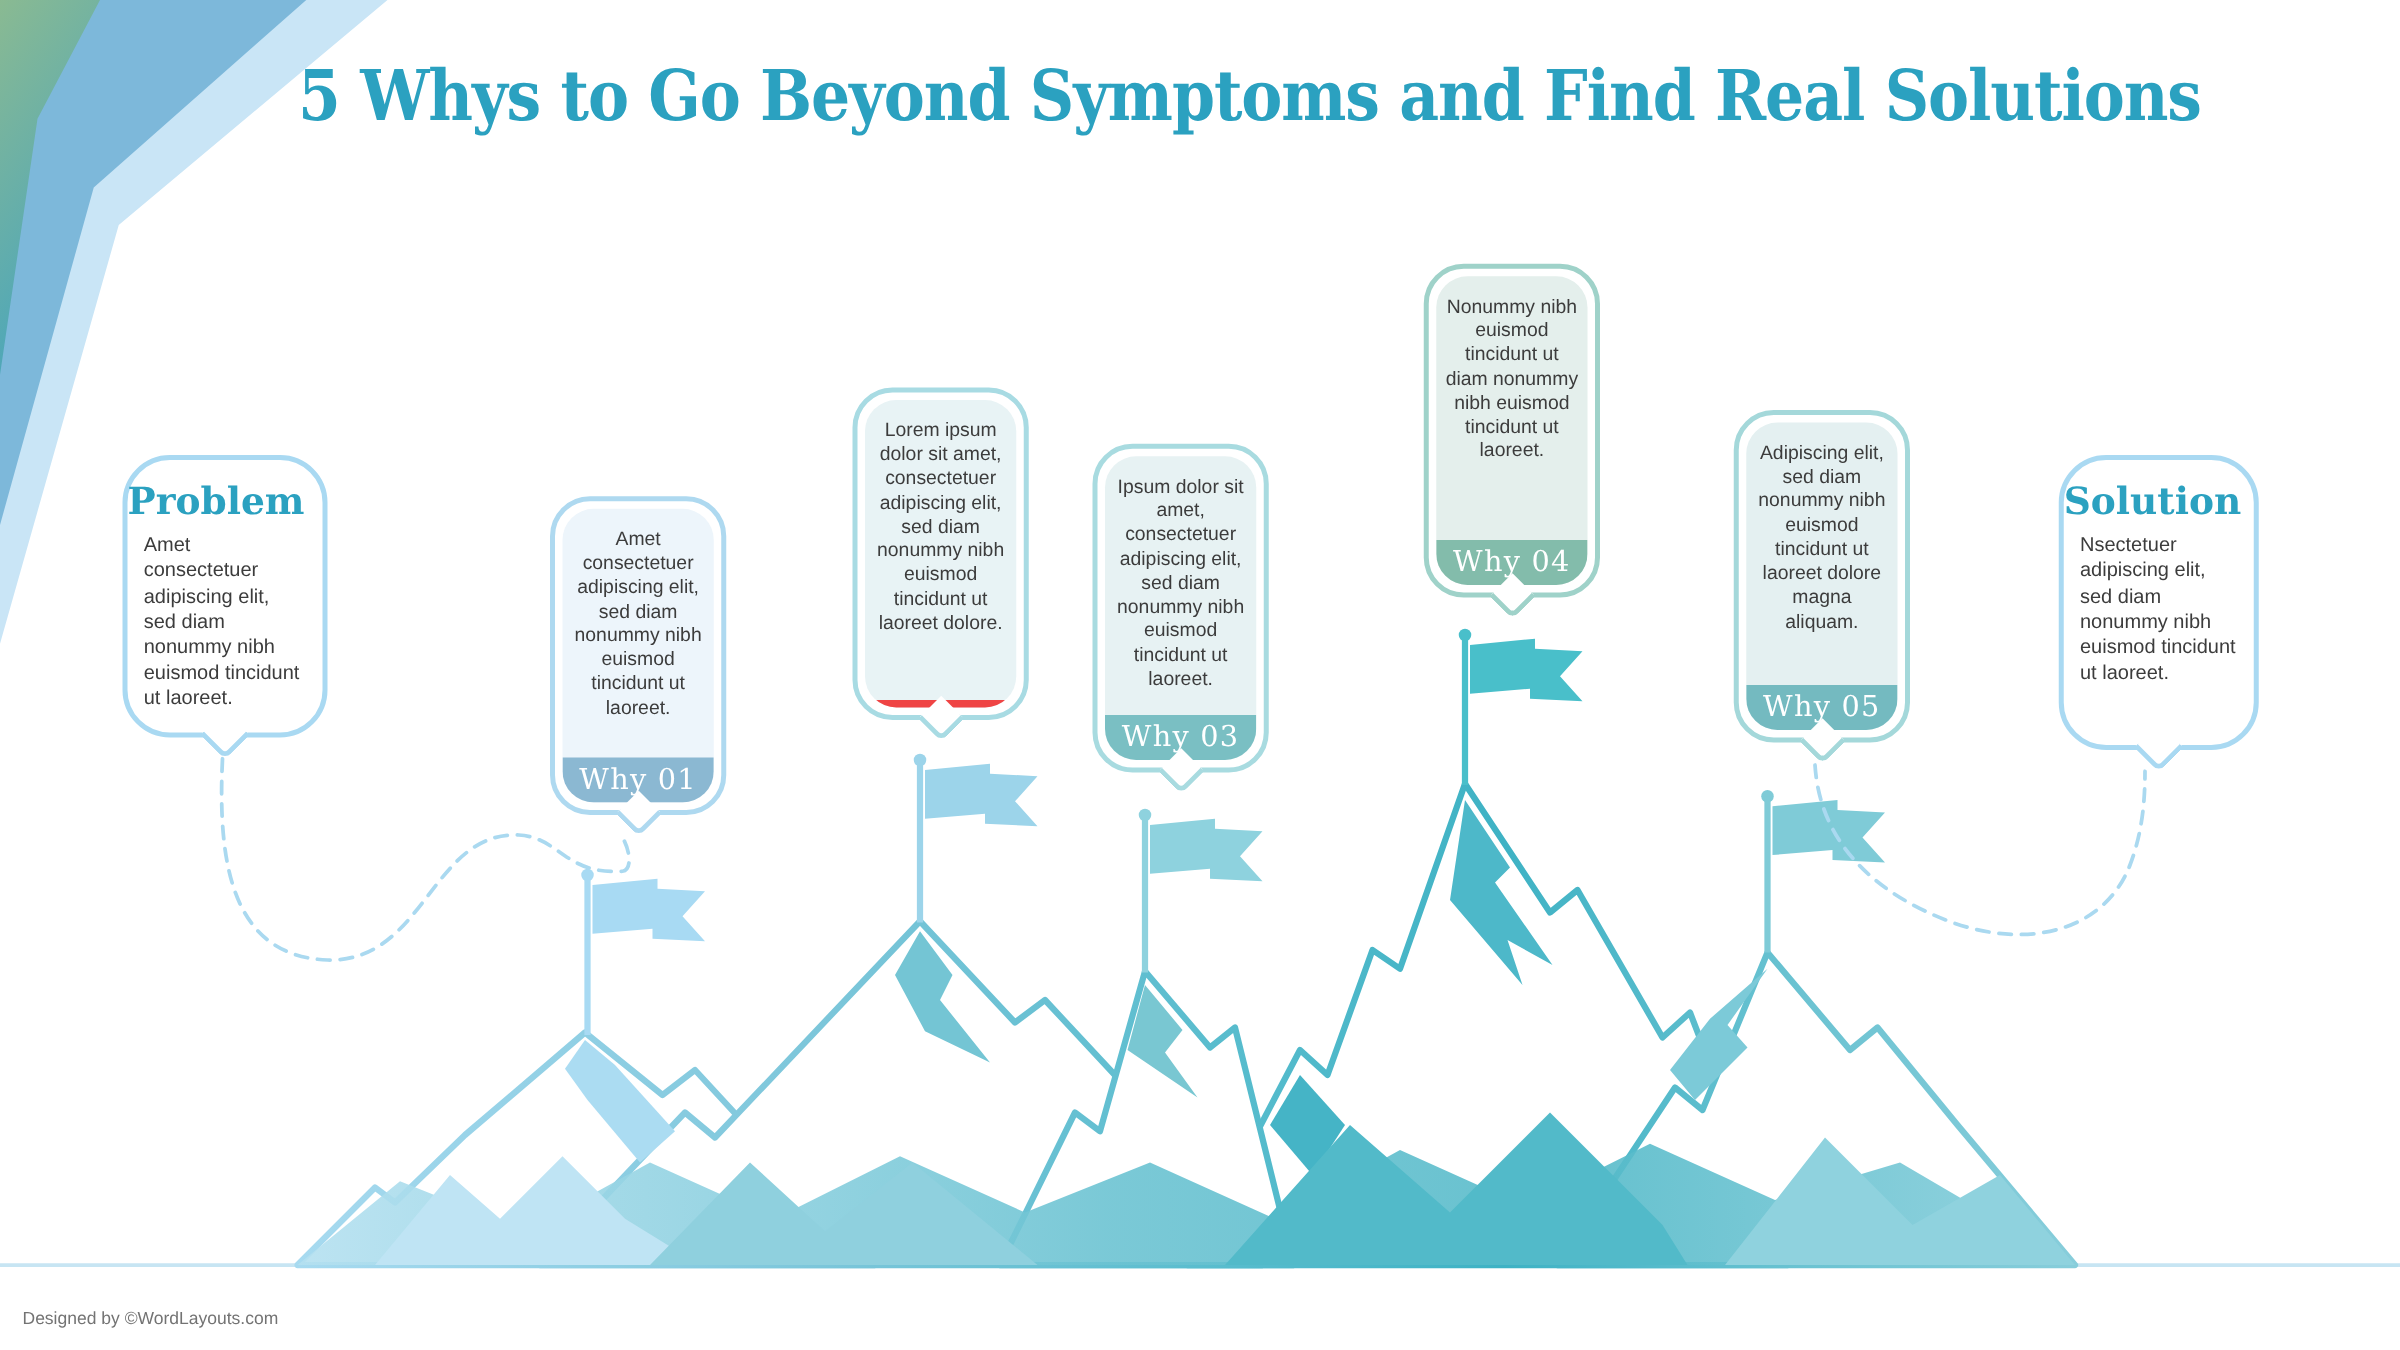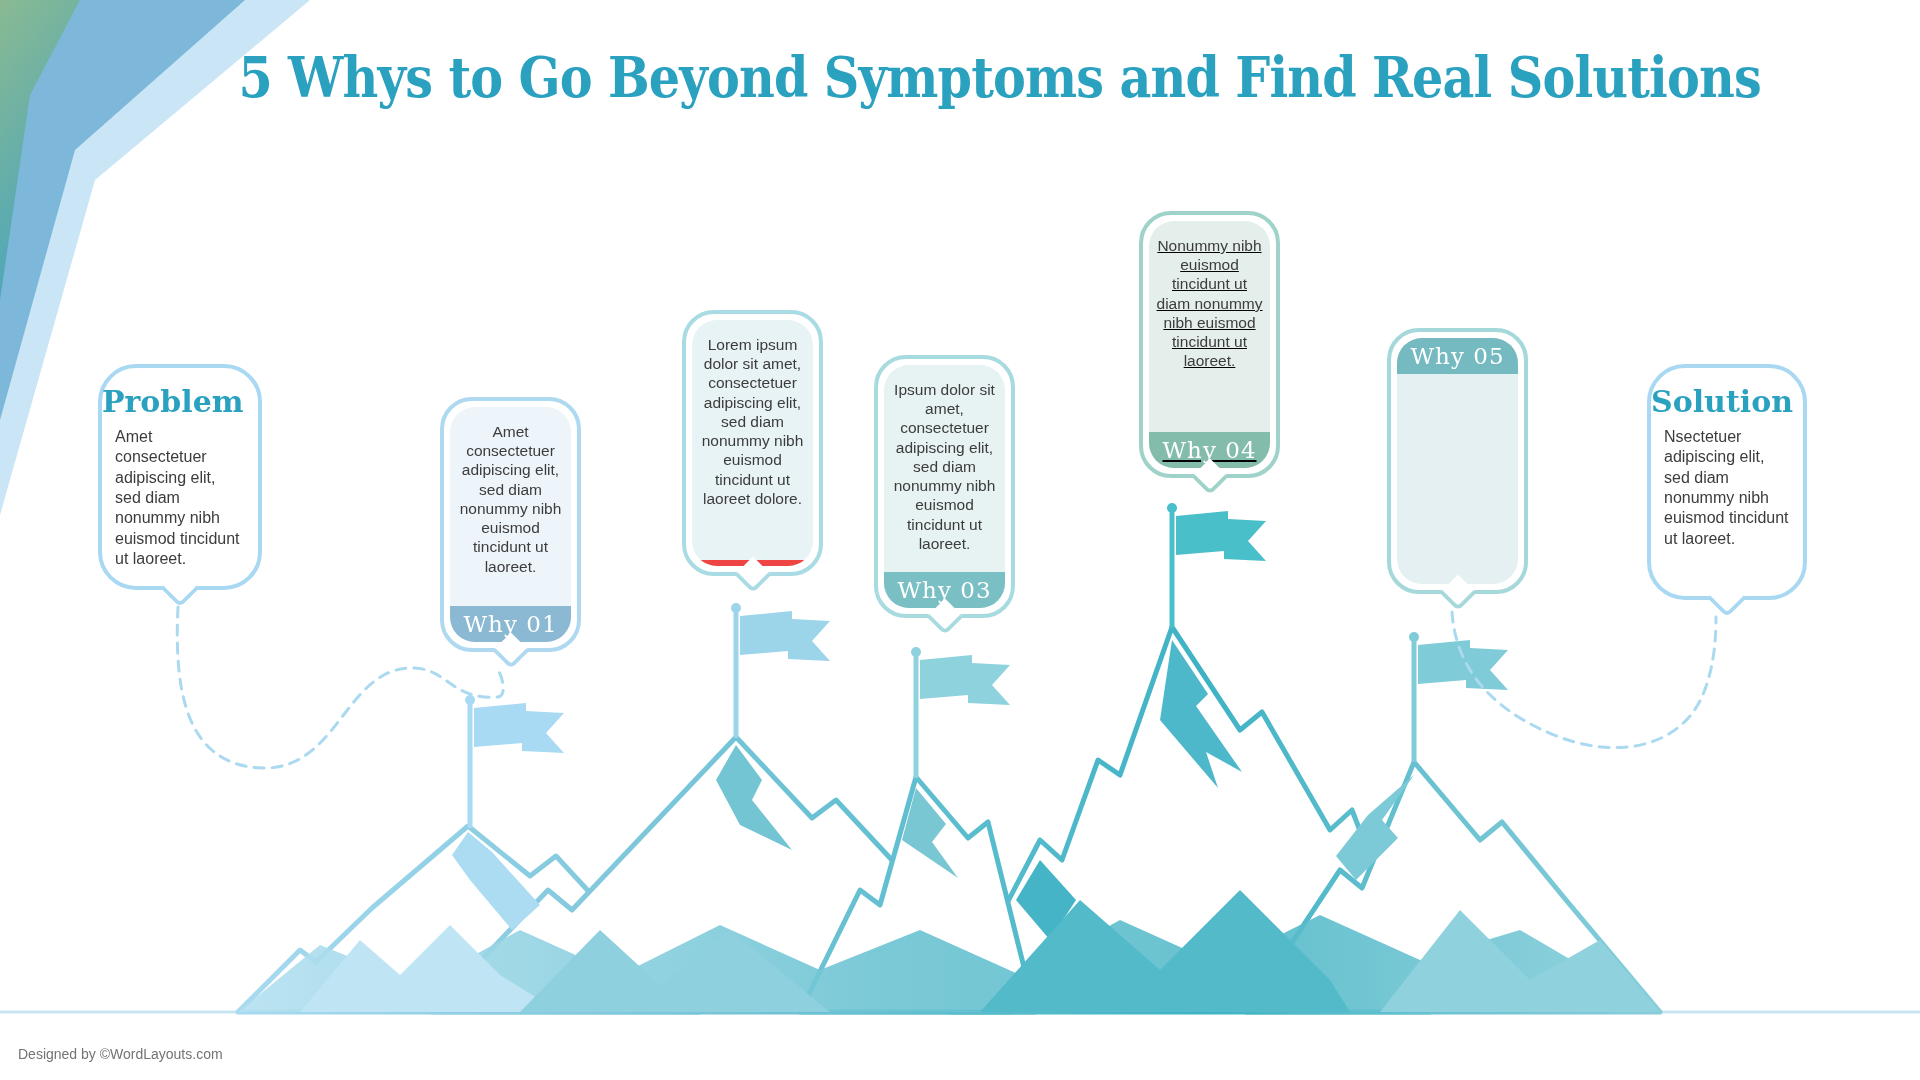--- a/index.html
+++ b/index.html
@@ -45,21 +45,21 @@
     justify-content:center;color:#ffffff;letter-spacing:1px;
     font-family:"DejaVu Serif","Liberation Serif",serif;font-size:23px;}
   .why-card .tail{position:absolute;left:50%;bottom:-16px;width:22px;height:22px;
     margin-left:-13px;background:#fff;border-right:4px solid #a8dbe3;
     border-bottom:4px solid #a8dbe3;transform:rotate(45deg);
     border-bottom-right-radius:7px;}
 
   .c-why1{left:440px;top:397px;width:141px;height:255px;}
   .c-why2{left:682px;top:310px;width:141px;height:266px;}
   .c-why3{left:874px;top:355px;width:141px;height:263px;}
-  .c-why4{left:1139px;top:211px;width:141px;height:267px;text-decoration:underline;}
+  .c-why4{left:1139px;top:211px;width:141px;height:267px;}
   .c-why5{left:1387px;top:328px;width:141px;height:266px;}
 
   
   .footer-credit{position:absolute;left:18px;top:1046px;font-size:14px;
     color:#737373;}
 </style>
 </head>
 <body>
 
 <div class="stage">
@@ -186,20 +186,21 @@
   <div class="why-card c-why4" style="border-color: rgb(159, 210, 201);">
     <div class="why-inner" style="background-color: rgb(228, 239, 236);">
       <div class="why-body">Nonummy nibh euismod tincidunt ut diam nonummy nibh euismod tincidunt ut laoreet.</div>
       <div class="why-badge" style="background-color: rgb(131, 188, 171);">Why 04</div>
     </div>
     <div class="tail" style="border-color: rgb(159, 210, 201);"></div>
   </div>
 
   <div class="why-card c-why5" style="border-color: rgb(164, 216, 218);">
     <div class="why-inner" style="background-color: rgb(228, 240, 241);">
+      <div class="why-body">Adipiscing elit, sed diam nonummy nibh euismod tincidunt ut laoreet dolore magna aliquam.</div>
       <div class="why-badge" style="background-color: rgb(116, 186, 192);">Why 05</div>
     </div>
     <div class="tail" style="border-color: rgb(164, 216, 218);"></div>
   </div>
 
   <div class="bubble c-solution">
     <div class="bubble-title" style="color: rgb(43, 161, 192);">Solution</div>
     <div class="bubble-body">Nsectetuer adipiscing elit, sed diam nonummy nibh euismod tincidunt ut laoreet.</div>
     <div class="tail"></div>
   </div>

